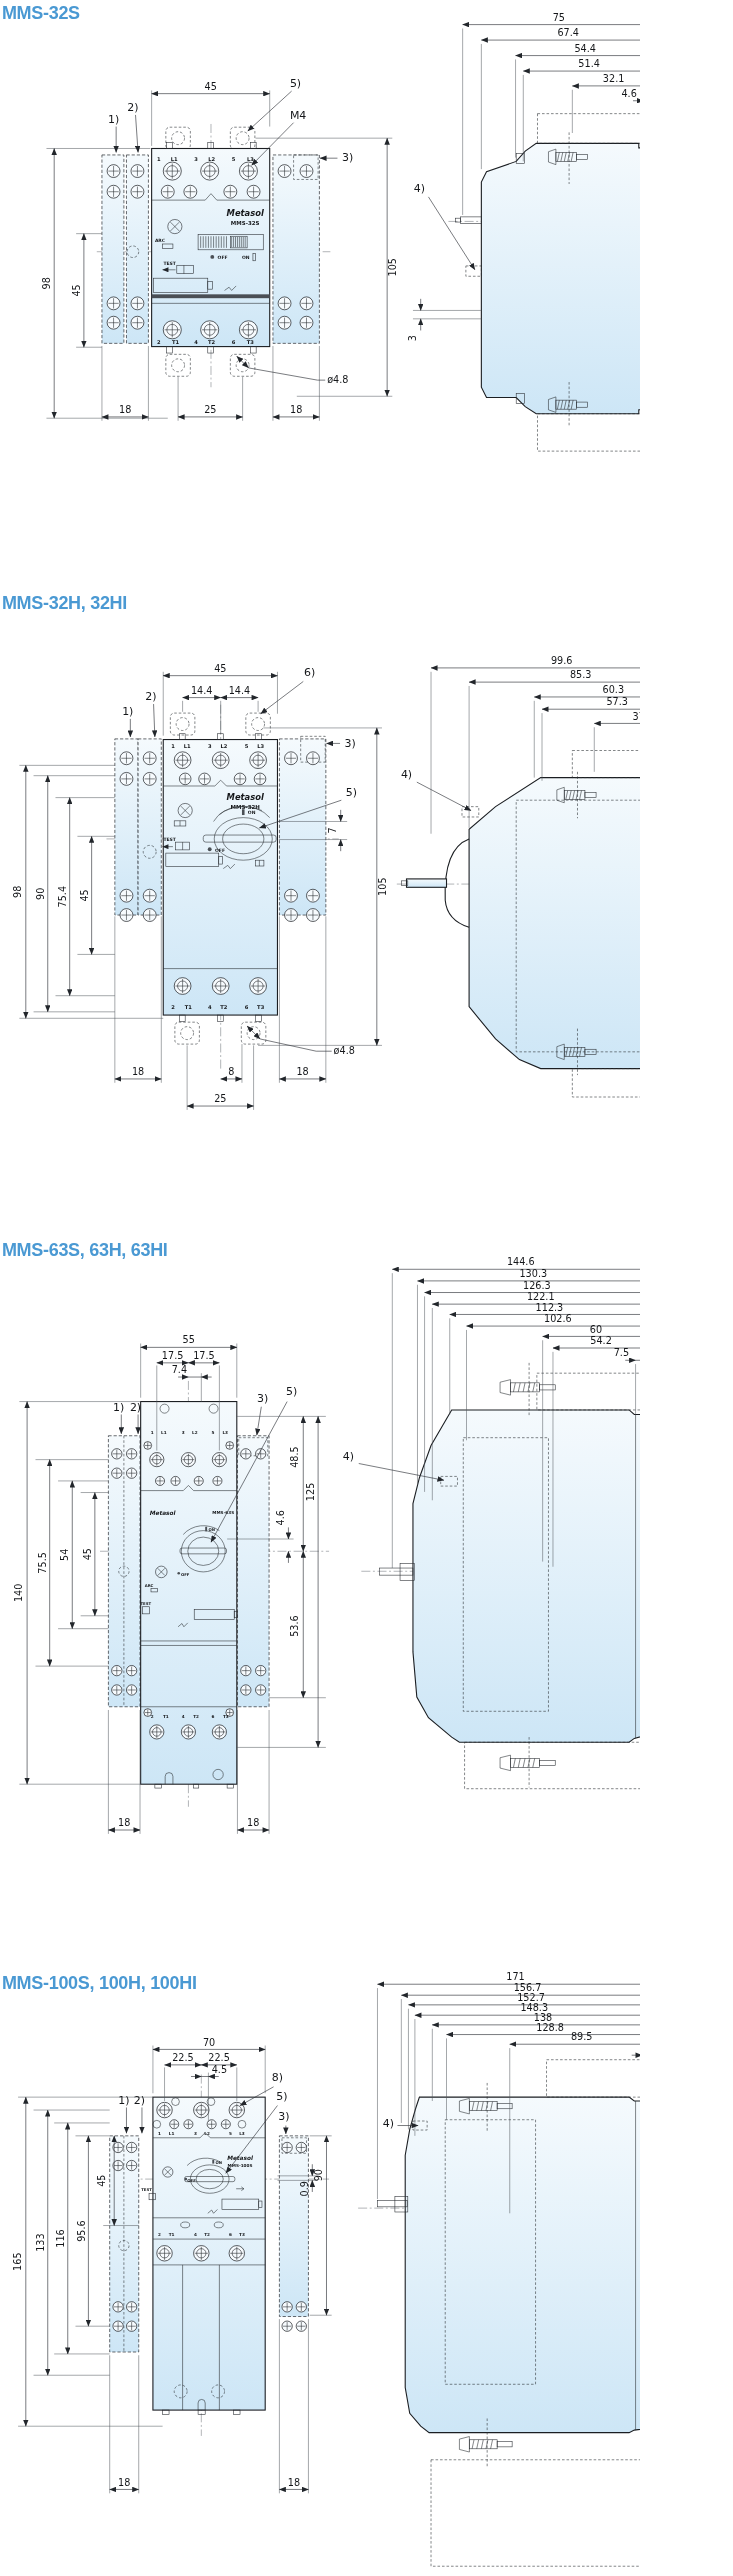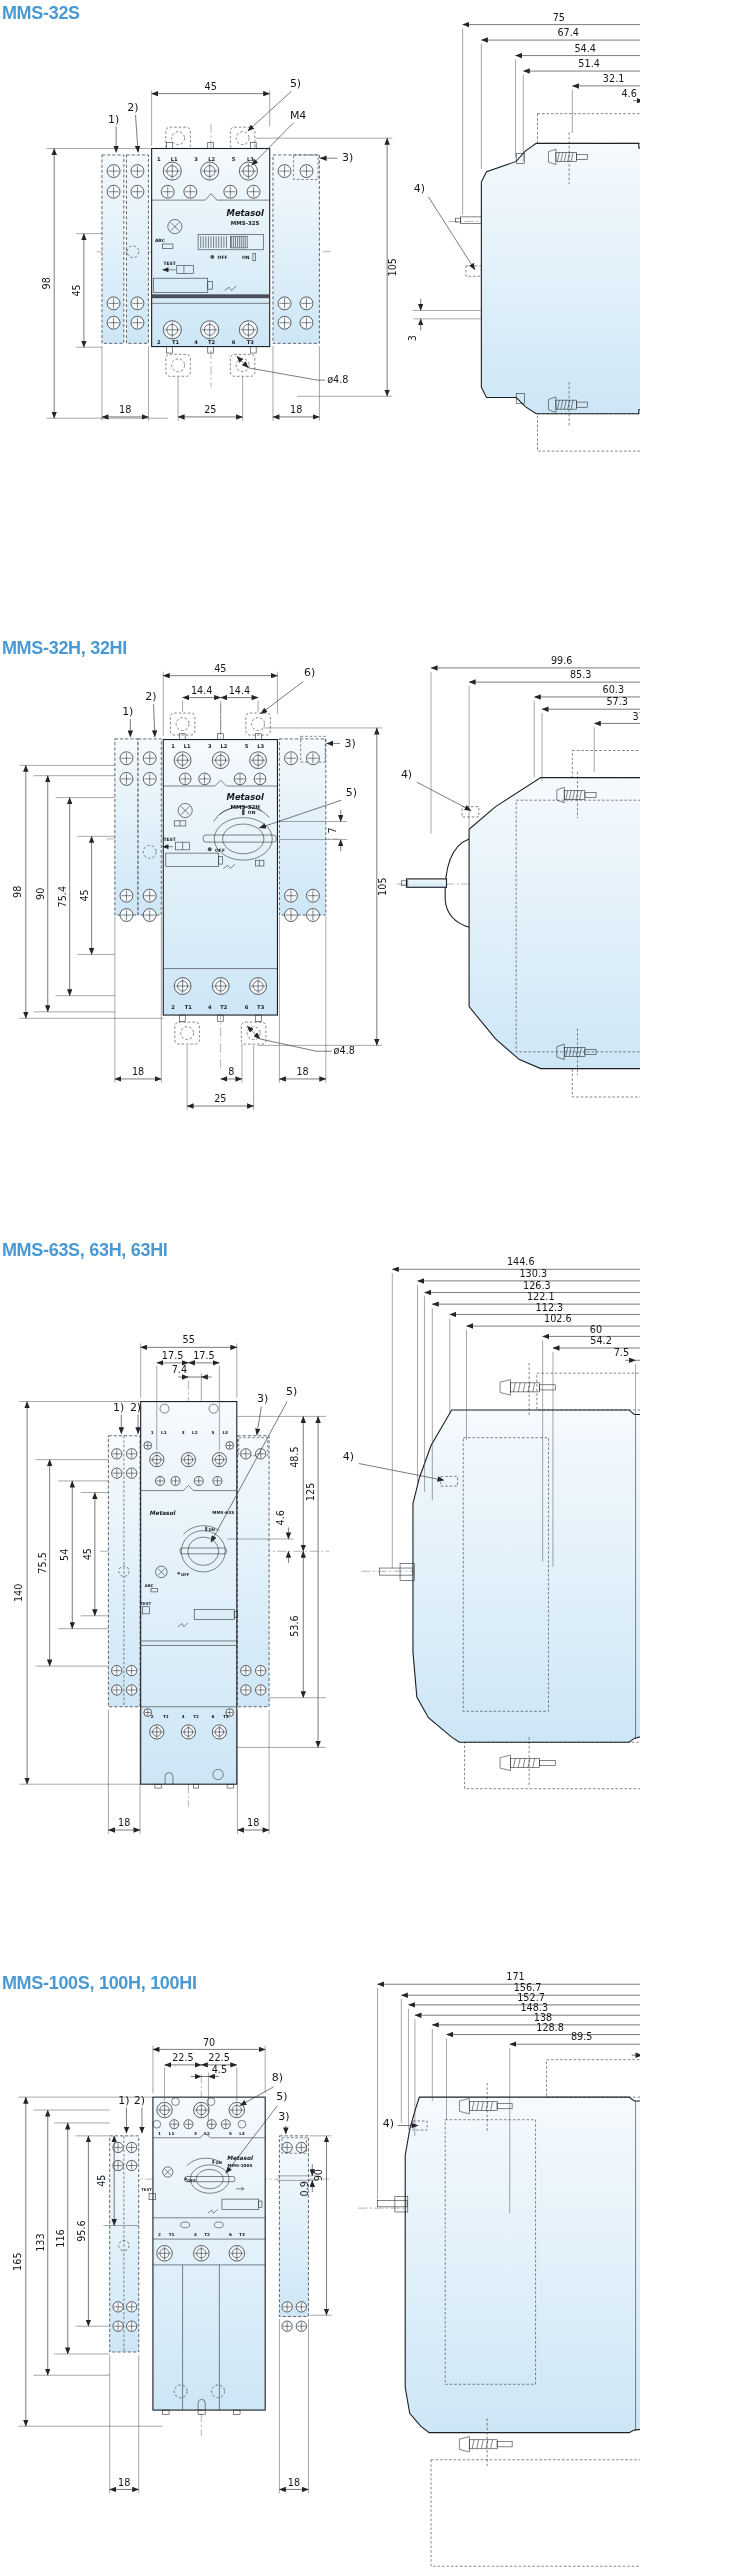--- a/index.html
+++ b/index.html
@@ -29,21 +29,21 @@
   .cl{stroke:#6a6f75;stroke-width:0.8;fill:none;stroke-dasharray:14 4 3 4}
   .bar{fill:#4a4f55;stroke:none}
   .scr{stroke:#1b1e22;stroke-width:1.1;fill:#f7fbfe}
   .scri{stroke:#1b1e22;stroke-width:0.9;fill:none}
 </style>
 </head>
 <body>
 
 <div class="page">
   <h2 class="title" style="top: 2.6px; color: rgb(74, 153, 211);">MMS-32S</h2>
-  <h2 class="title" style="top: 638px; color: rgb(74, 153, 211);">MMS-32H, 32HI</h2>
+  <h2 class="title" style="top: 593px; color: rgb(74, 153, 211);">MMS-32H, 32HI</h2>
   <h2 class="title" style="top: 1240px; color: rgb(74, 153, 211);">MMS-63S, 63H, 63HI</h2>
   <h2 class="title" style="top: 1973px; color: rgb(74, 153, 211); text-align: right;">MMS-100S, 100H, 100HI</h2>
 
   <svg class="canvas" width="733" height="2576" viewBox="0 0 1136 3992">
     <defs>
       <linearGradient id="bg" x1="0" y1="0" x2="0" y2="1">
         <stop offset="0" stop-color="#f5fafd"></stop>
         <stop offset="1" stop-color="#cde6f6"></stop>
       </linearGradient>
       <marker id="ar" viewBox="0 0 10 8" refX="9.5" refY="4" markerWidth="11" markerHeight="8.5" orient="auto-start-reverse">

